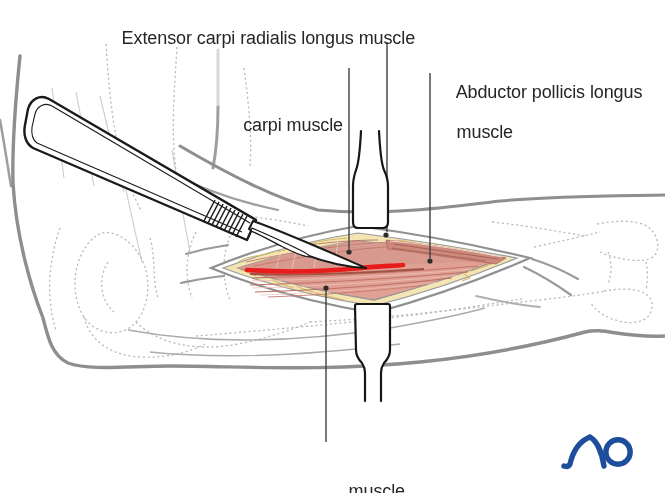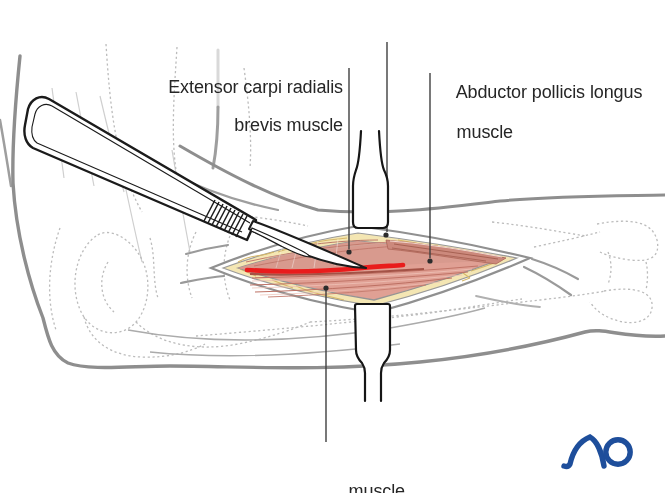--- a/index.html
+++ b/index.html
@@ -169,24 +169,27 @@
     <circle cx="349" cy="252" r="2.6"></circle>
     <circle cx="430" cy="261" r="2.6"></circle>
   </g>
 
   <g fill="none" stroke="#1e4e9b" stroke-width="5.4" stroke-linecap="round">
     <path d="M564 466 C567 467 569 466 570 464 C573 451 580 441 590 437 C597 441 602 453 604 466"></path>
     <circle cx="618" cy="452" r="12.2"></circle>
   </g>
 </svg>
 
+  <div class="lbl" style="left:102px;top:10px;">
+    <span>Extensor carpi radialis longus muscle</span>
+  </div>
 
   <div class="lbl r" style="left:139px;top:59px;width:204px;">
-    <span>Extensor carpi radialis</span><br>
-    <span>brevis muscle</span>
+    <br>
+    <span>carpi muscle</span>
   </div>
 
   <div class="lbl two" style="left:437px;top:62px;width:215px;">
     <span>Abductor pollicis longus</span><br>
     <span>muscle</span>
   </div>
 
   <div class="lbl two" style="left:329px;top:421px;width:260px;">
     <br>
     <span>muscle</span>

